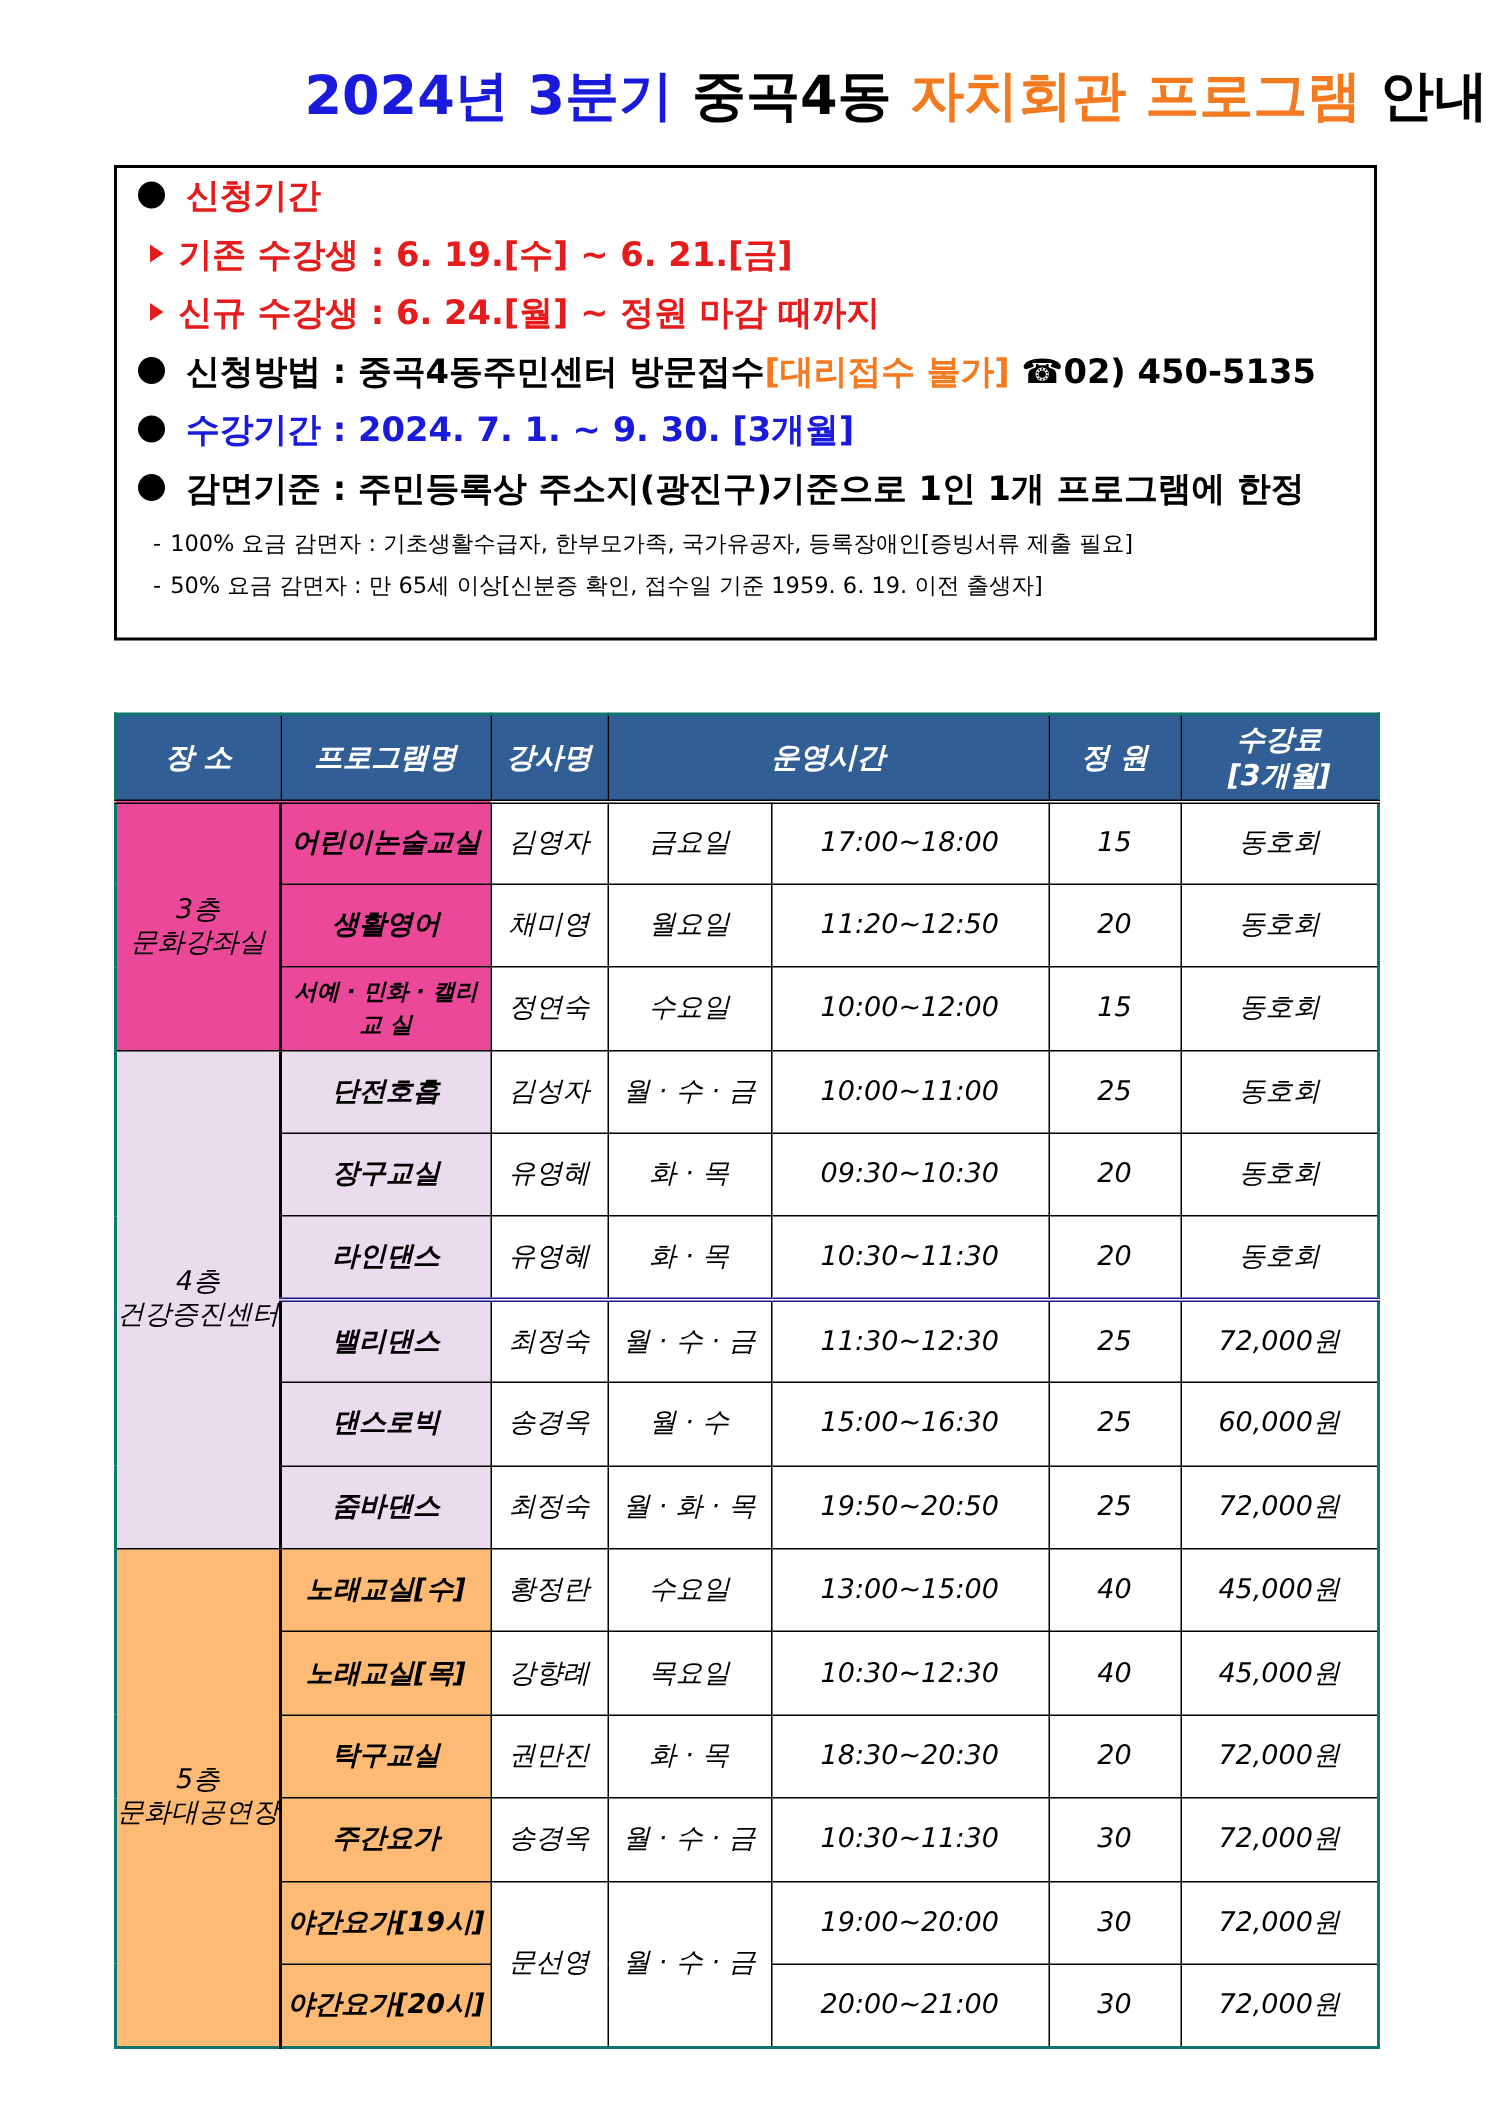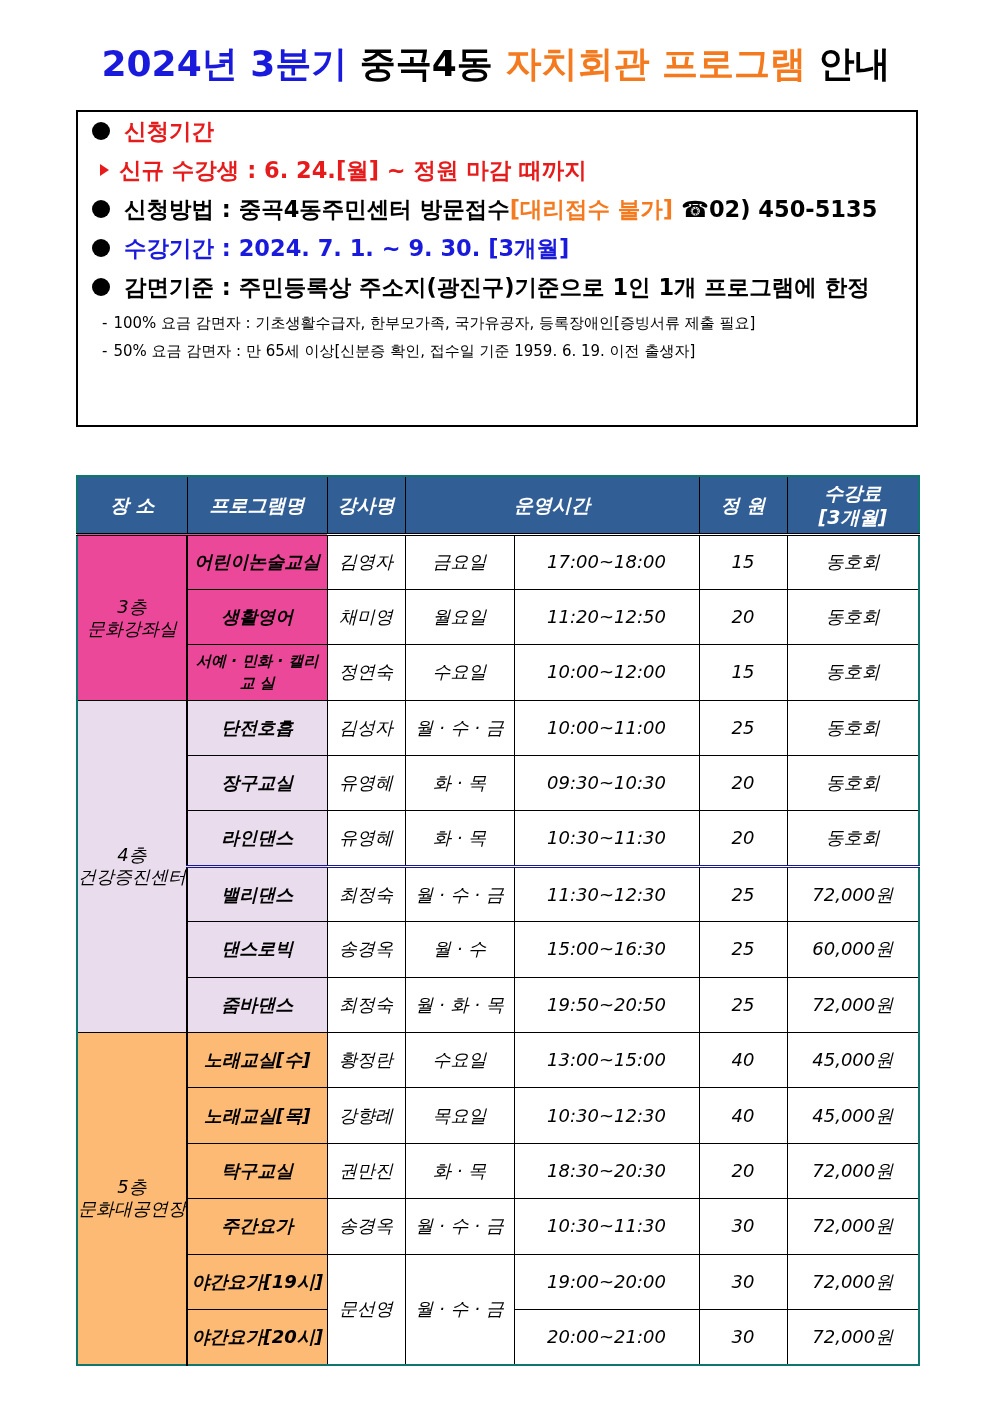--- a/index.html
+++ b/index.html
@@ -1,20 +1,20 @@
 <!DOCTYPE html>
 <html><head>
 <meta charset="utf-8">
 <style>
   * { box-sizing: border-box; margin: 0; padding: 0; }
   html, body { width: 992px; height: 1403px; background: #ffffff; }
   body { font-family: "DejaVu Sans", "Liberation Sans", sans-serif; color: #000; position: relative; }
 
   .title {
-    position: absolute; left: 0; top: 40px; width: 992px; text-align: center;
+    position: absolute; left: 0; top: 40px; width: 992px; text-align: right;
     font-size: 36px; font-weight: bold; letter-spacing: 0px; white-space: nowrap;
   }
   .title .blue { color: #1a1adc; }
   .title .black { color: #000000; }
   .title .orange { color: #f47a1f; }
 
   .infobox {
     position: absolute; left: 76px; top: 110px; width: 842px; height: 317px;
     border: 2px solid #000; padding: 2px 0 0 14px;
   }
@@ -62,20 +62,23 @@
   <span class="black">중곡4동</span>
   <span class="orange">자치회관 프로그램</span>
   <span class="black">안내</span>
 </div>
 
 <div class="infobox">
   <div class="line l-big">
     <span class="bullet"></span><span class="red">신청기간</span>
   </div>
   <div class="line l-big red">
+    <span class="tri"></span><span>기존 수강생 : 6. 19.[수] ~ 6. 21.[금]</span>
+  </div>
+  <div class="line l-big red">
     <span class="tri"></span><span>신규 수강생 : 6. 24.[월] ~ 정원 마감 때까지</span>
   </div>
   <div class="line l-big">
     <span class="bullet"></span><span>신청방법 : 중곡4동주민센터 방문접수</span><span class="orange">[대리접수 불가]</span>
     <span style="">☎02) 450-5135</span>
   </div>
   <div class="line l-big">
     <span class="bullet"></span><span class="navy">수강기간 : 2024. 7. 1. ~ 9. 30. [3개월]</span>
   </div>
   <div class="line l-big">

